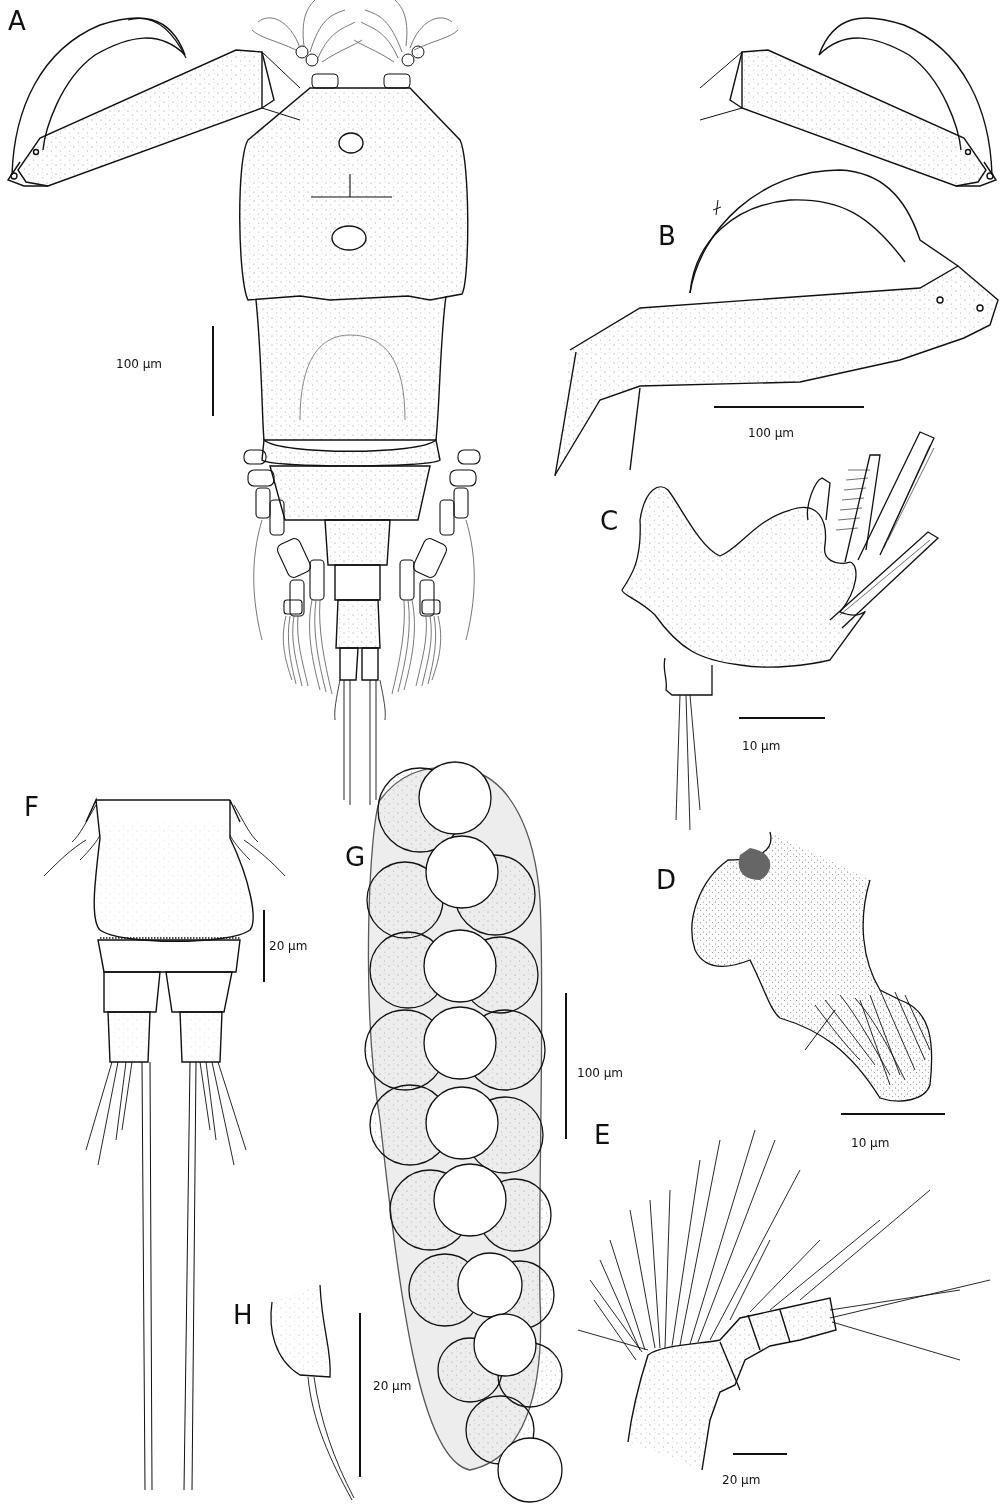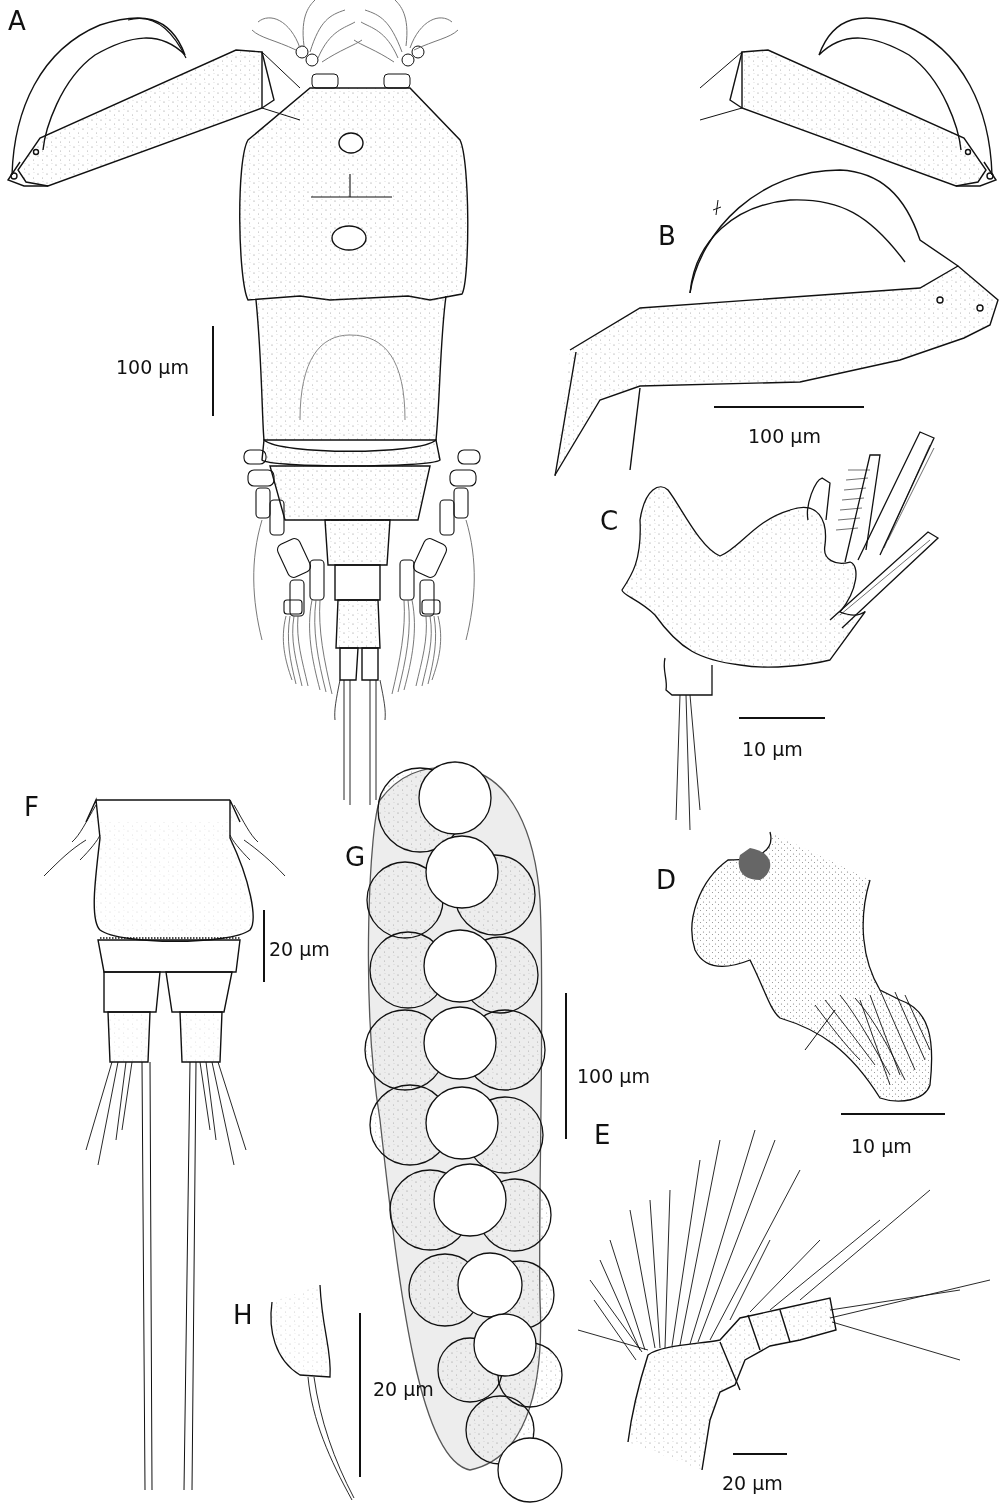--- a/index.html
+++ b/index.html
@@ -1,19 +1,19 @@
 <!DOCTYPE html>
 <html><head>
 <meta charset="utf-8">
 <style>
   html,body{margin:0;padding:0;background:#ffffff;}
   body{width:1004px;height:1507px;position:relative;overflow:hidden;font-family:"DejaVu Sans","Liberation Sans",sans-serif;color:#111;}
   .plate{position:absolute;left:0;top:0;width:1004px;height:1507px;}
   .panel-label{position:absolute;font-size:26px;font-weight:400;color:#111;line-height:1;}
-  .scale-text{position:absolute;font-size:19px;color:#111;white-space:nowrap;line-height:1;}
+  .scale-text{position:absolute;font-size:12px;color:#111;white-space:nowrap;line-height:1;}
   .scale-h{position:absolute;height:2px;background:#111;}
   .scale-v{position:absolute;width:2px;background:#111;}
   svg{position:absolute;left:0;top:0;}
 </style>
 </head>
 <body>
 
 <div class="plate">
 
 <svg width="1004" height="1507" viewBox="0 0 1004 1507">

